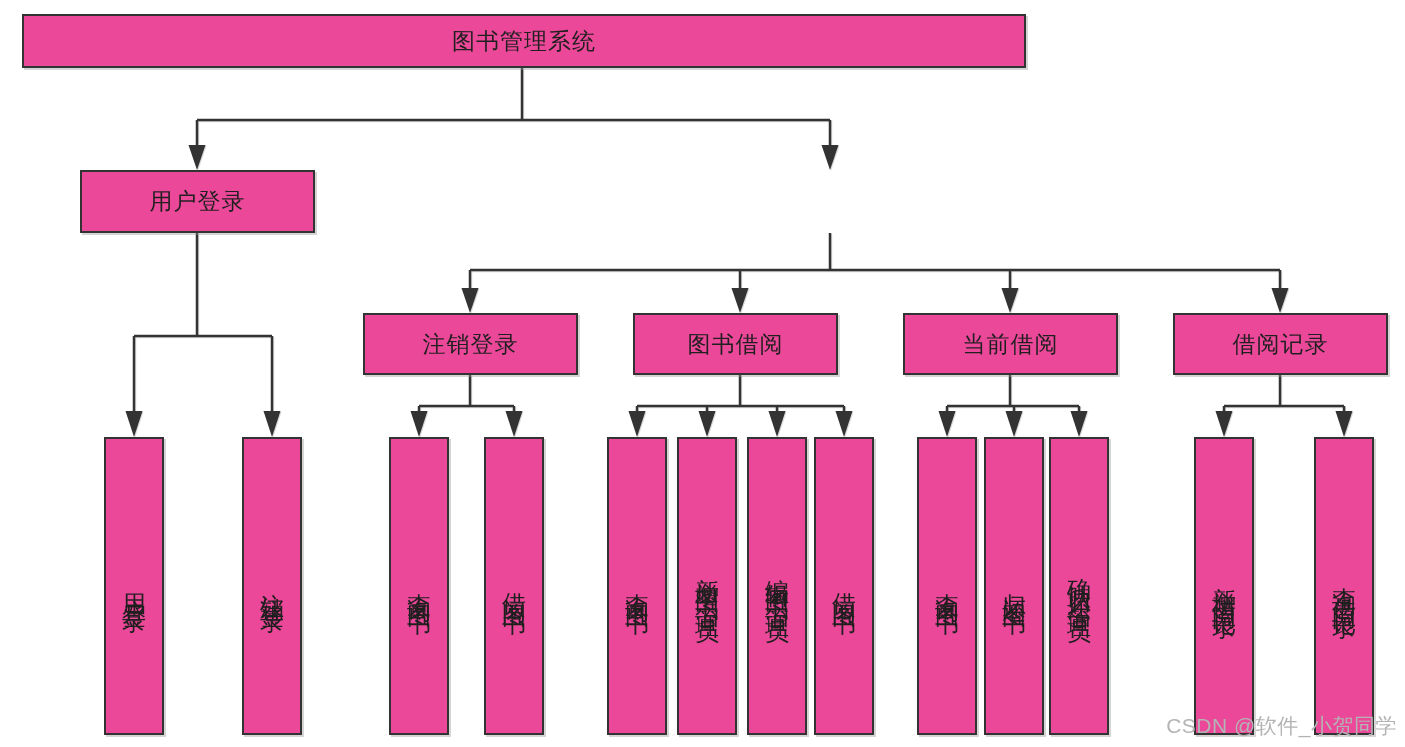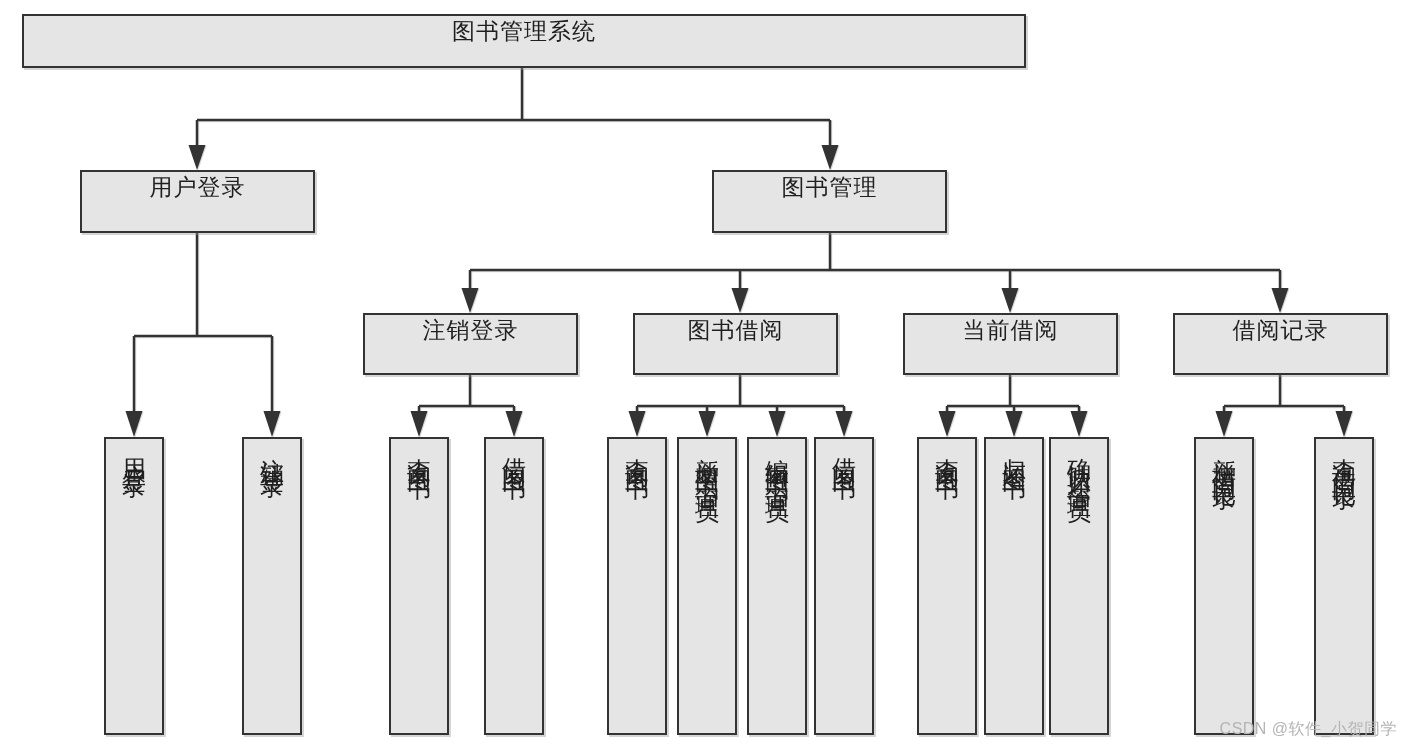--- a/index.html
+++ b/index.html
@@ -12,25 +12,25 @@
     overflow: hidden;
   }
   svg.wires {
     position: absolute;
     left: 0; top: 0;
     width: 1405px; height: 747px;
     filter: drop-shadow(1.5px 1.5px 0 rgba(150,150,150,0.35));
   }
   .box {
     position: absolute;
-    background: #e5e5e5;
+    background: #ec4899;
     border: 2px solid #333333;
     box-shadow: 2px 2px 0 rgba(150,150,150,0.40);
     display: flex;
-    align-items: flex-start;
+    align-items: center;
     justify-content: center;
     color: #1f1f1f;
     box-sizing: border-box;
   }
   .box.h span {
     font-size: 23px;
     letter-spacing: 1px;
     white-space: nowrap;
   }
   .box.v span {
@@ -38,21 +38,21 @@
     text-orientation: mixed;
     font-size: 24px;
     letter-spacing: 6px;
     line-height: 1;
     white-space: nowrap;
   }
   .watermark {
     position: absolute;
     right: 8px;
     bottom: 7px;
-    font-size: 16px;
+    font-size: 21px;
     letter-spacing: 0.5px;
     color: #b4b4b4;
     z-index: 5;
     white-space: nowrap;
   }
 </style>
 </head>
 <body>
 
 <div class="canvas">
@@ -104,23 +104,20 @@
     </g>
   </svg>
 
   <div class="box h" style="left:22px;top:14px;width:1004px;height:54px">
     <span>图书管理系统</span>
   </div>
 
   <div class="box h" style="left:80px;top:170px;width:235px;height:63px">
     <span>用户登录</span>
   </div>
-  <div class="box h" style="left:712px;top:170px;width:235px;height:63px">
-    <span>图书管理</span>
-  </div>
 
   <div class="box h" style="left:363px;top:313px;width:215px;height:62px">
     <span>注销登录</span>
   </div>
   <div class="box h" style="left:633px;top:313px;width:205px;height:62px">
     <span>图书借阅</span>
   </div>
   <div class="box h" style="left:1173px;top:313px;width:215px;height:62px">
     <span>借阅记录</span>
   </div>

